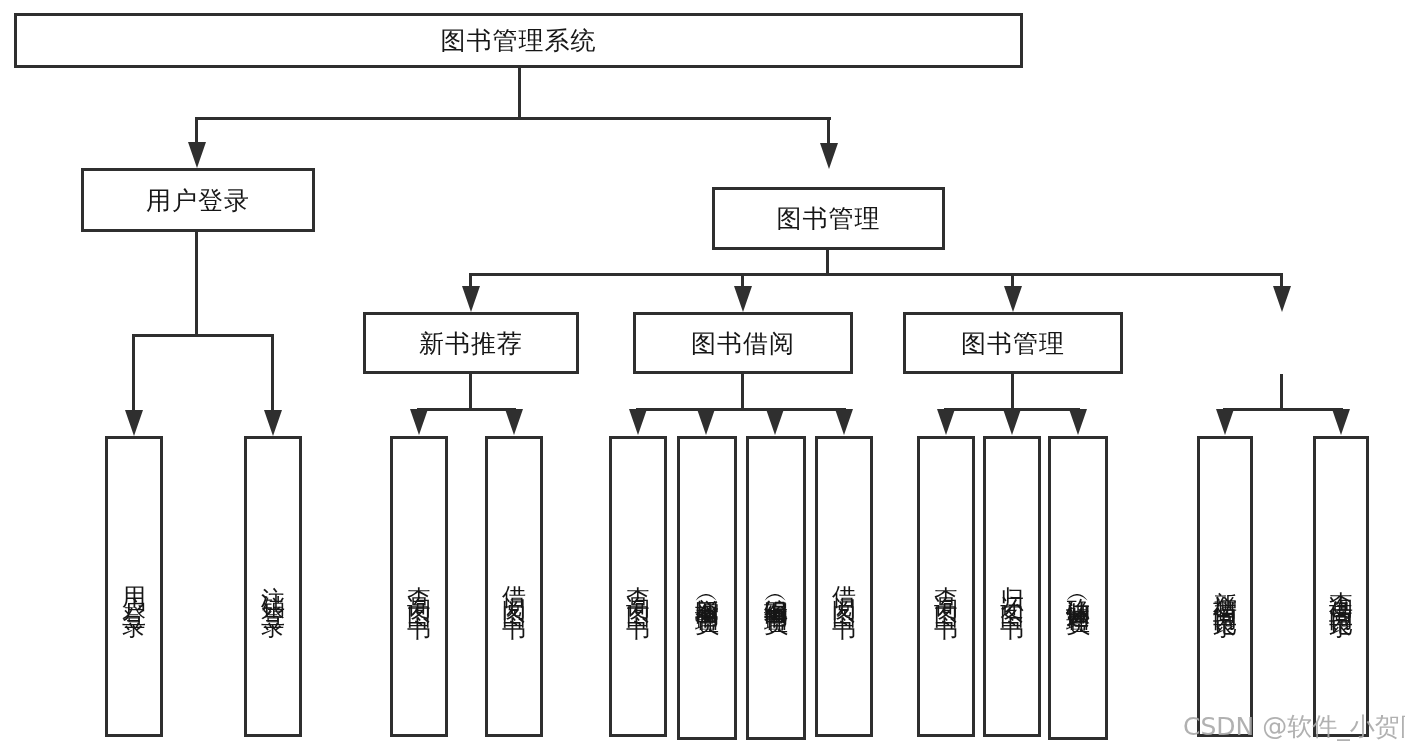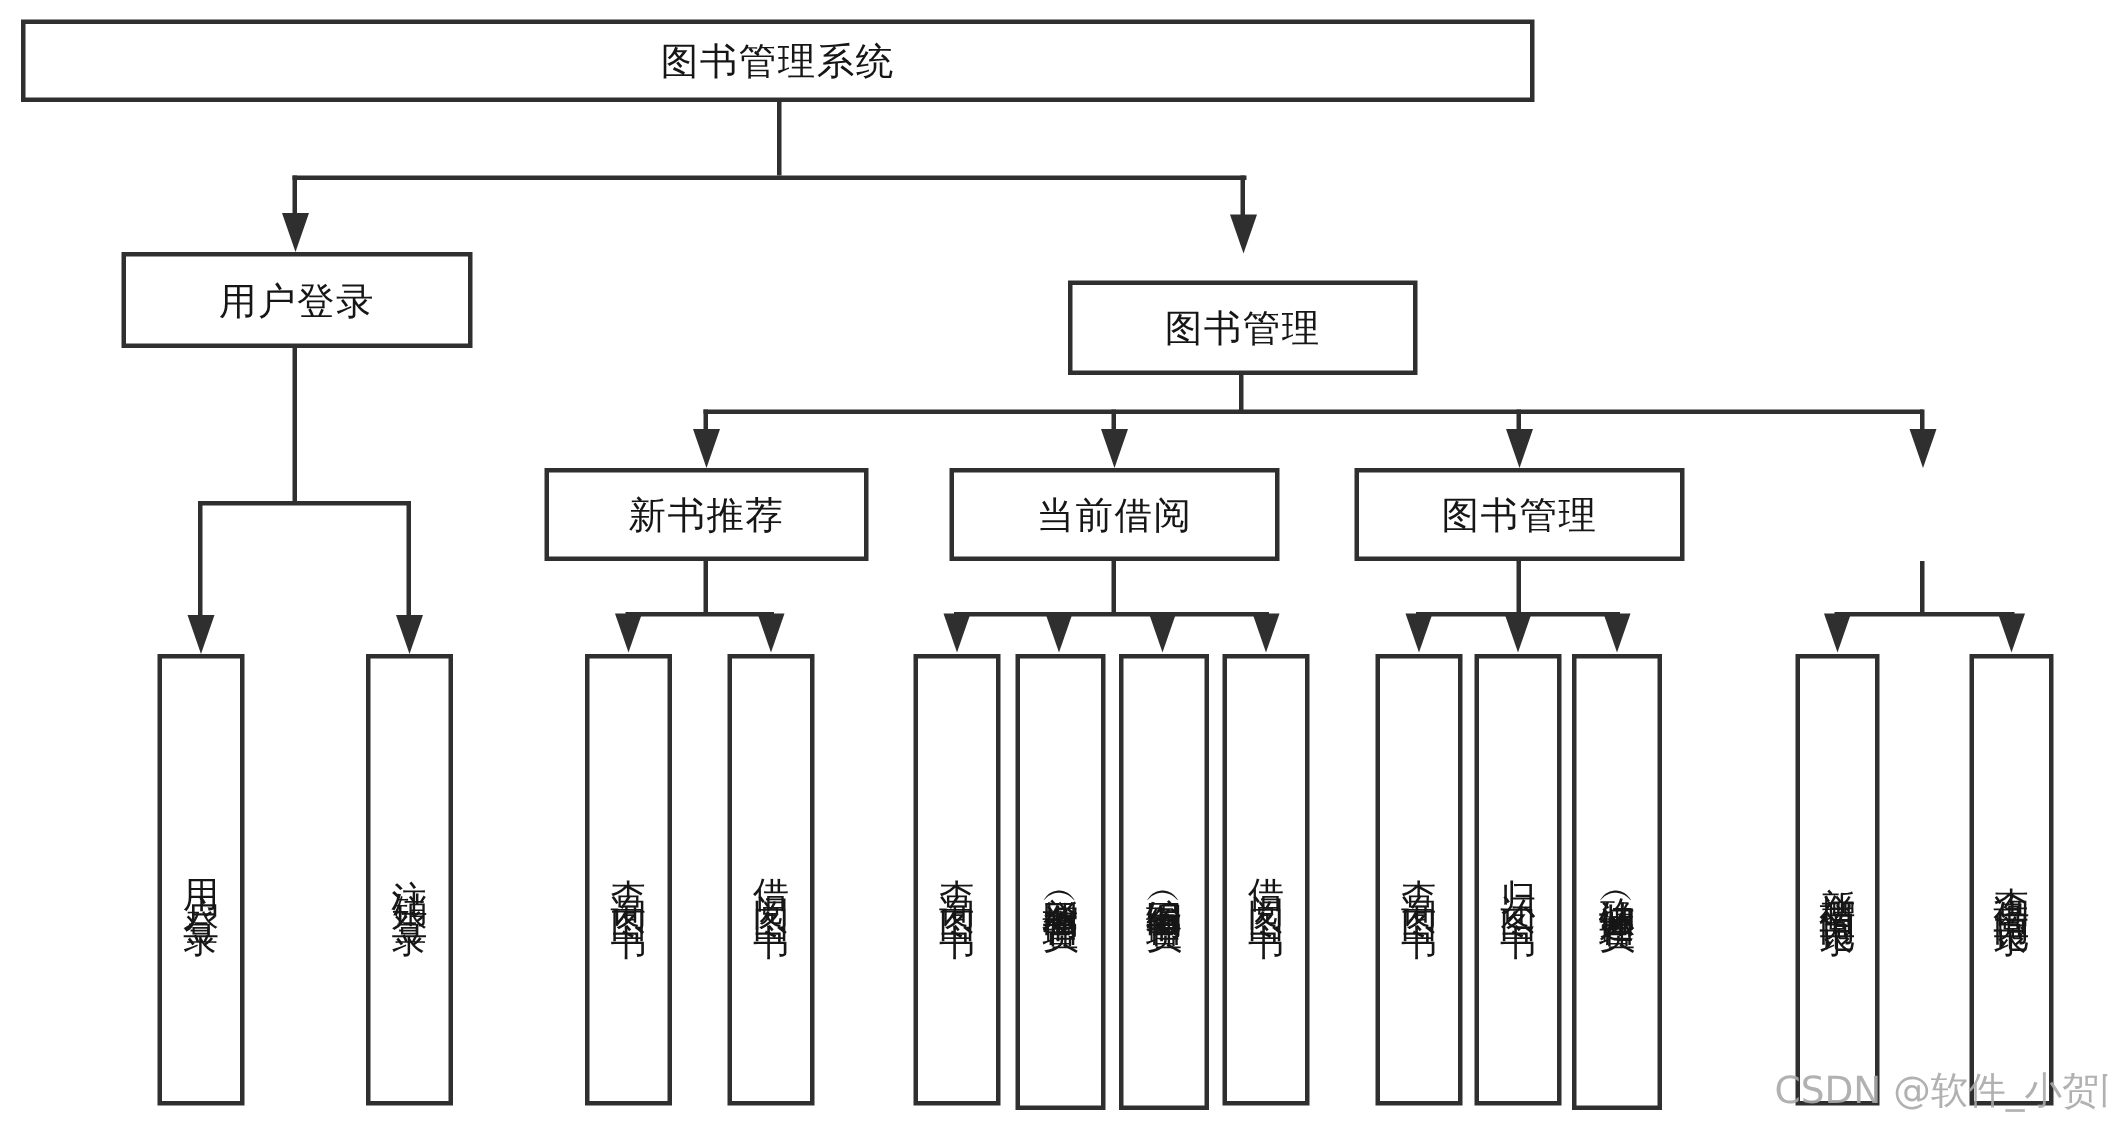--- a/index.html
+++ b/index.html
@@ -130,21 +130,21 @@
     <span>用户登录</span>
   </div>
   <div class="node hnode" style="left:712px; top:187px; width:233px; height:63px;">
     <span>图书管理</span>
   </div>
 
   <div class="node hnode" style="left:363px; top:312px; width:216px; height:62px;">
     <span>新书推荐</span>
   </div>
   <div class="node hnode" style="left:633px; top:312px; width:220px; height:62px;">
-    <span>当前借阅</span>
+    <span>图书借阅</span>
   </div>
   <div class="node hnode" style="left:903px; top:312px; width:220px; height:62px;">
     <span>图书管理</span>
   </div>
 
   <div class="node leaf" style="left:105px; top:436px; width:58px; height:301px;">
     <span class="vtext s4">用户登录</span>
   </div>
   <div class="node leaf" style="left:244px; top:436px; width:58px; height:301px;">
     <span class="vtext s4">注销登录</span>

